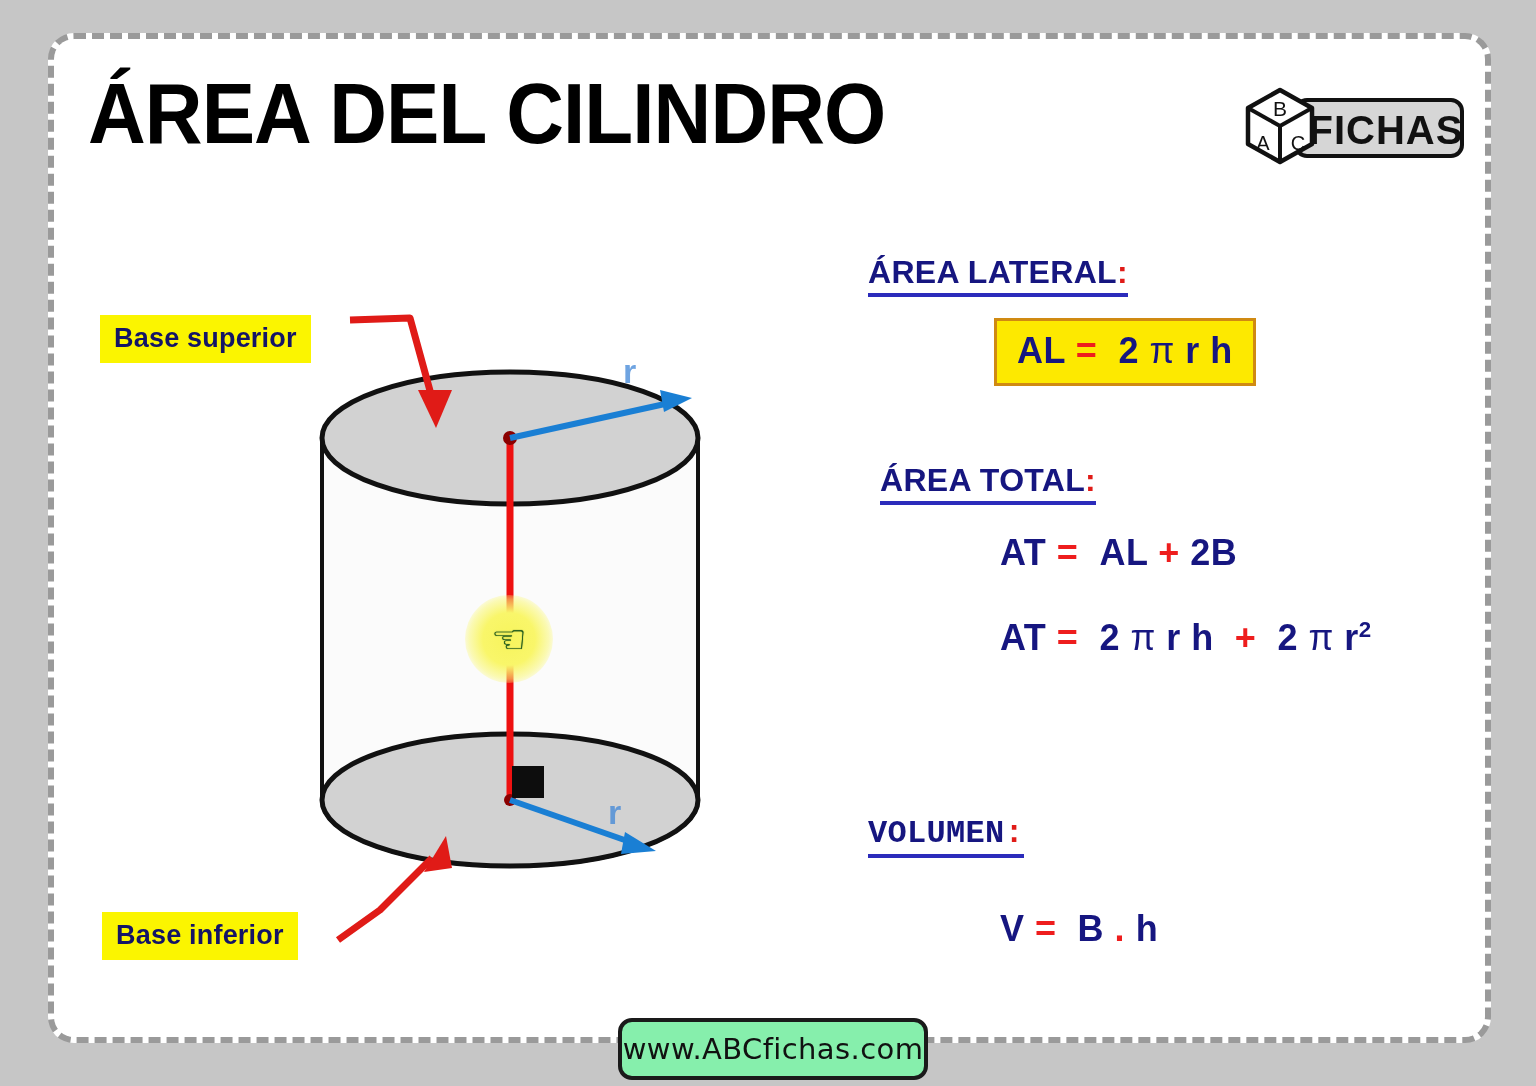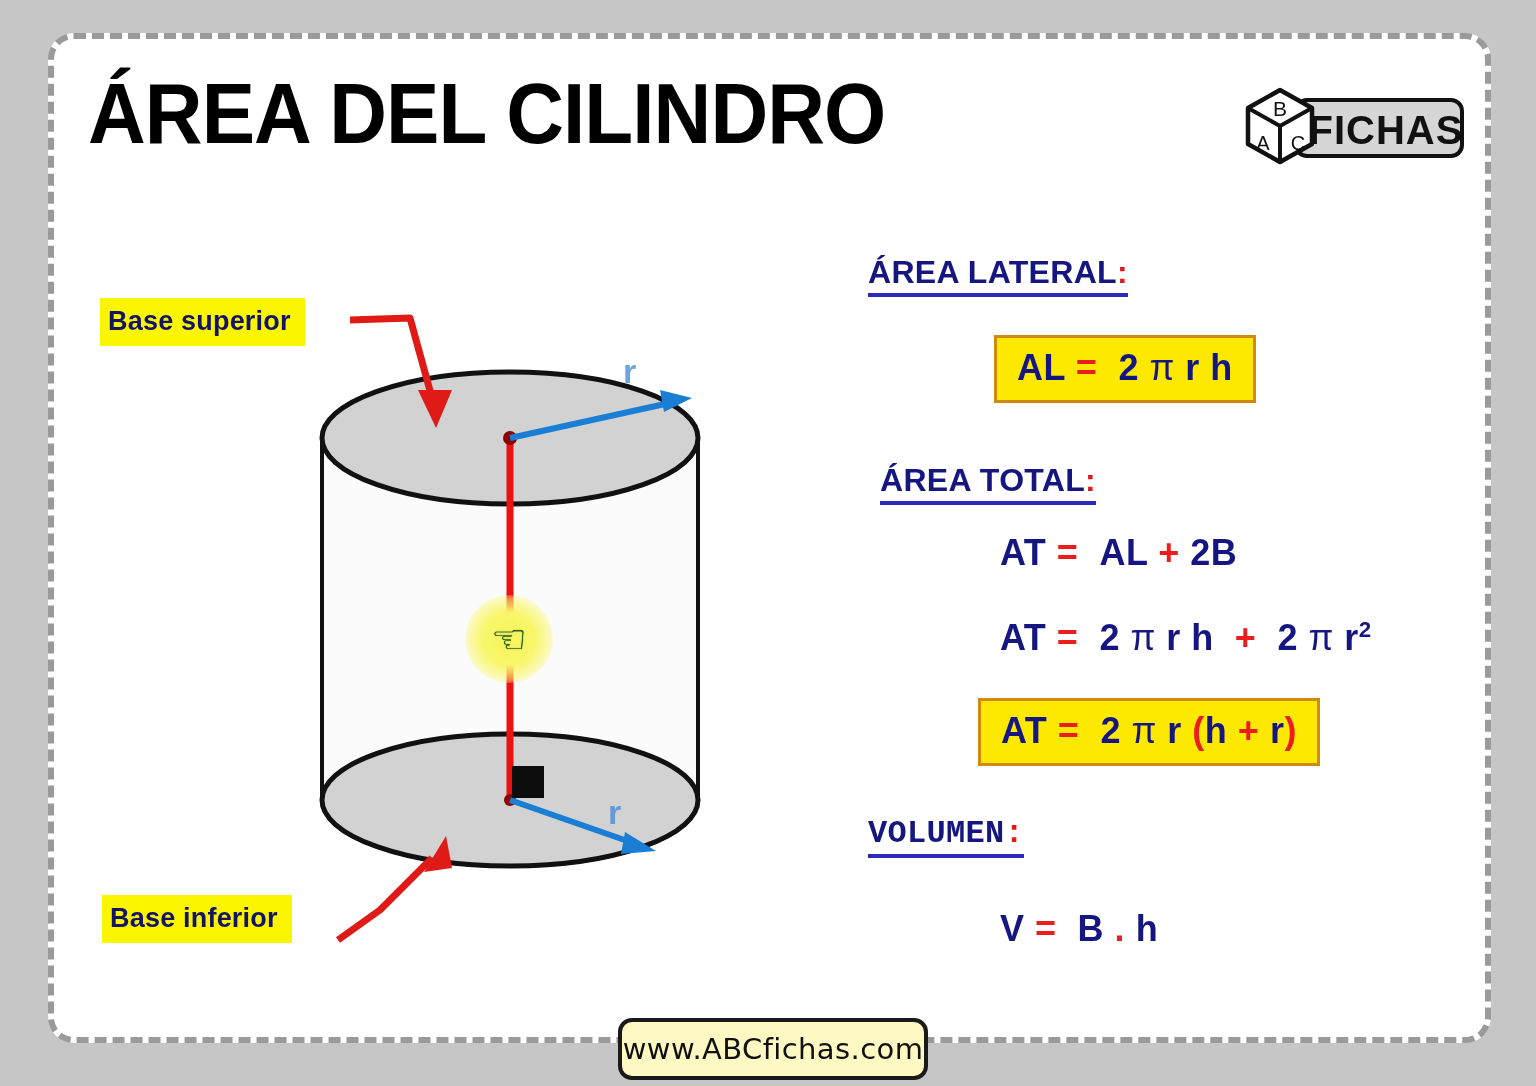--- a/index.html
+++ b/index.html
@@ -66,23 +66,24 @@
 
   .cyl-svg { position: absolute; left: 0; top: 0; }
 
   
   .hl-label {
     position: absolute;
     background: #fbf500;
     color: #141466;
     font-size: 27px;
     font-weight: 700;
-    padding: 8px 14px 9px 8px;
+    padding: 8px 14px 9px 14px;
     white-space: nowrap;
     letter-spacing: 0.2px;
+    margin-top: 17px;
   }
   .lbl-sup { left: 20px;  top: 48px; }
   .lbl-inf { left: 22px;  top: 645px; }
 
   
   .hand-glow {
     position: absolute;
     left: 385px;
     top: 345px;
     width: 88px;
@@ -141,21 +142,21 @@
     padding: 9px 20px 11px 20px;
   }
 
   
   .footer-url {
     position: absolute;
     left: 618px;
     top: 1018px;
     width: 310px;
     height: 62px;
-    background: #fef9c3;
+    background: #86efac;
     border: 4px solid #1a1a1a;
     border-radius: 14px;
     display: flex;
     align-items: center;
     justify-content: center;
     font-size: 29px;
     font-weight: 400;
     color: #111111;
     letter-spacing: 0.4px;
     font-family: "DejaVu Sans", sans-serif;
@@ -232,21 +233,21 @@
     <div class="hl-label lbl-sup">Base superior</div>
     <div class="hl-label lbl-inf">Base inferior</div>
   </div>
 
   <div class="formulas">
 
     <div class="sec-head" style="left:8px; top:4px;">
       <span>ÁREA LATERAL</span><span class="colon">:</span>
     </div>
 
-    <div class="formula boxed" style="left:134px; top:85px;">
+    <div class="formula boxed" style="left:134px; top:68px;">
       <span>AL</span>
       <span class="op">=</span>
       &nbsp;<span>2</span>
       <span class="pi">π</span>
       <span>r</span>
       <span>h</span>
     </div>
 
     <div class="sec-head" style="left:20px; top:212px;">
       <span>ÁREA TOTAL</span><span class="colon">:</span>
@@ -266,30 +267,20 @@
       &nbsp;<span>2</span>
       <span class="pi">π</span>
       <span>r</span>
       <span>h</span>
       &nbsp;<span class="op">+</span>
       &nbsp;<span>2</span>
       <span class="pi">π</span>
       <span>r</span><sup>2</sup>
     </div>
 
-    <div class="formula boxed" style="left:118px; top:448px;">
-      <span>AT</span>
-      <span class="op">=</span>
-      &nbsp;<span>2</span>
-      <span class="pi">π</span>
-      <span>r</span>
-      <span class="op">(</span><span>h</span>
-      <span class="op">+</span>
-      <span>r</span><span class="op">)</span>
-    </div>
 
     <div class="sec-head" style="left:8px; top:565px;font-family:Liberation Mono, monospace;">
       <span>VOLUMEN</span><span class="colon">:</span>
     </div>
 
     <div class="formula" style="left:140px; top:650px;margin-top:8px;">
       <span>V</span>
       <span class="op">=</span>
       &nbsp;<span>B</span>
       <span class="op">.</span>

